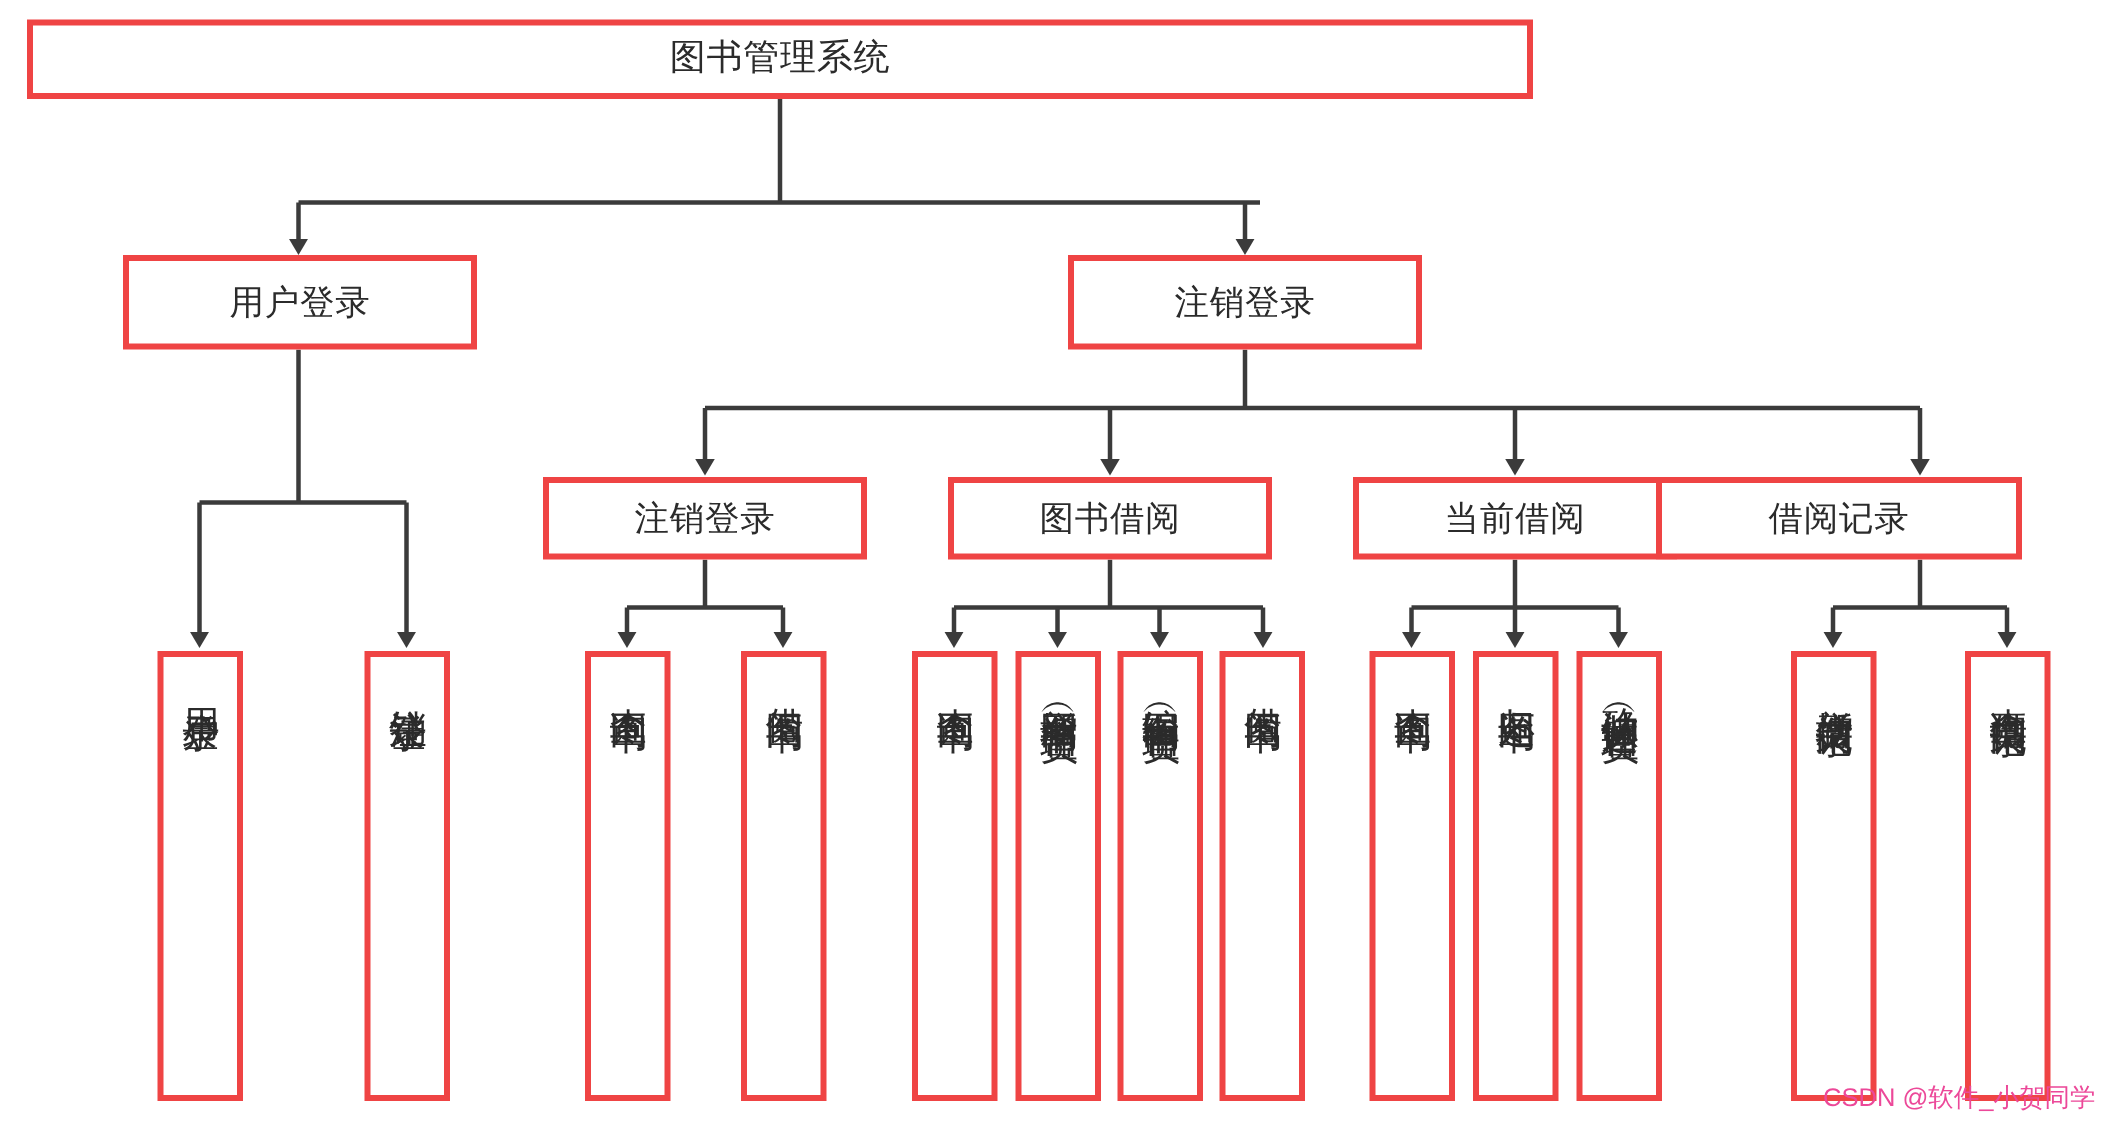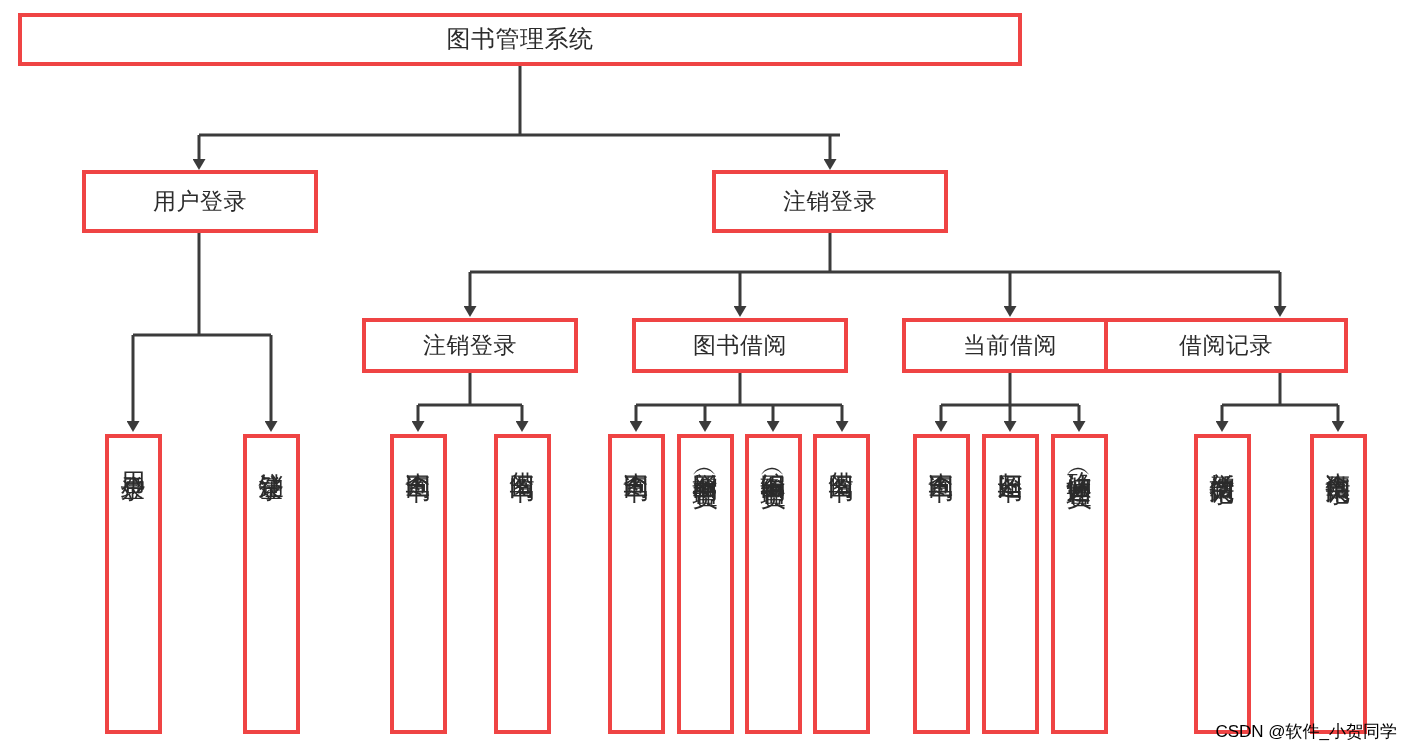--- a/index.html
+++ b/index.html
@@ -62,21 +62,21 @@
     font-size: 25px;
     line-height: 1.04;
     letter-spacing: 2px;
     white-space: nowrap;
   }
   #watermark {
     position: absolute;
     right: 8px;
     bottom: 4px;
     font-size: 17px;
-    color: #000000;
+    color: #ec4899;
     white-space: nowrap;
     z-index: 5;
     font-family: "Liberation Sans", "DejaVu Sans", sans-serif;
   }
 </style>
 </head>
 <body>
 
 <div id="canvas">
 

